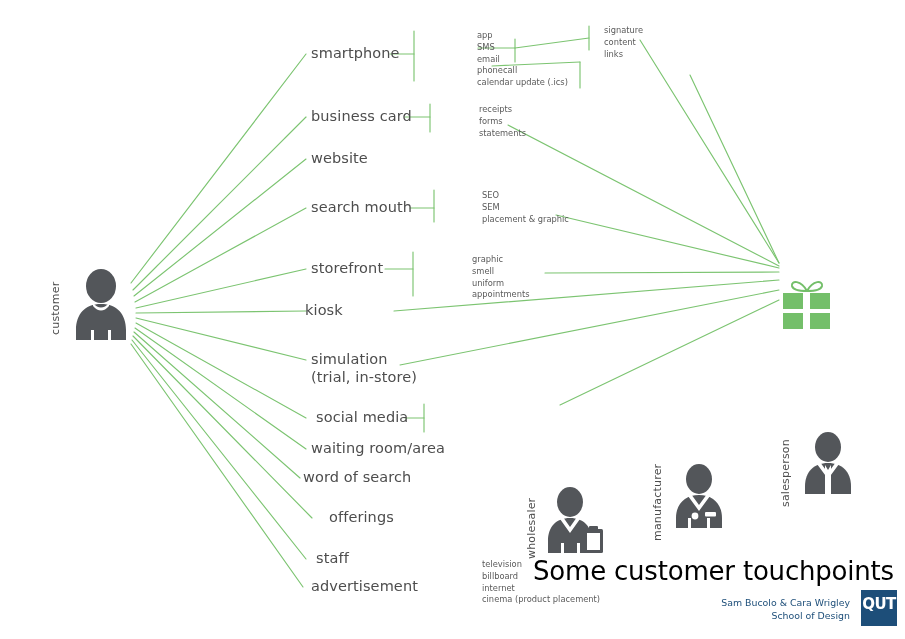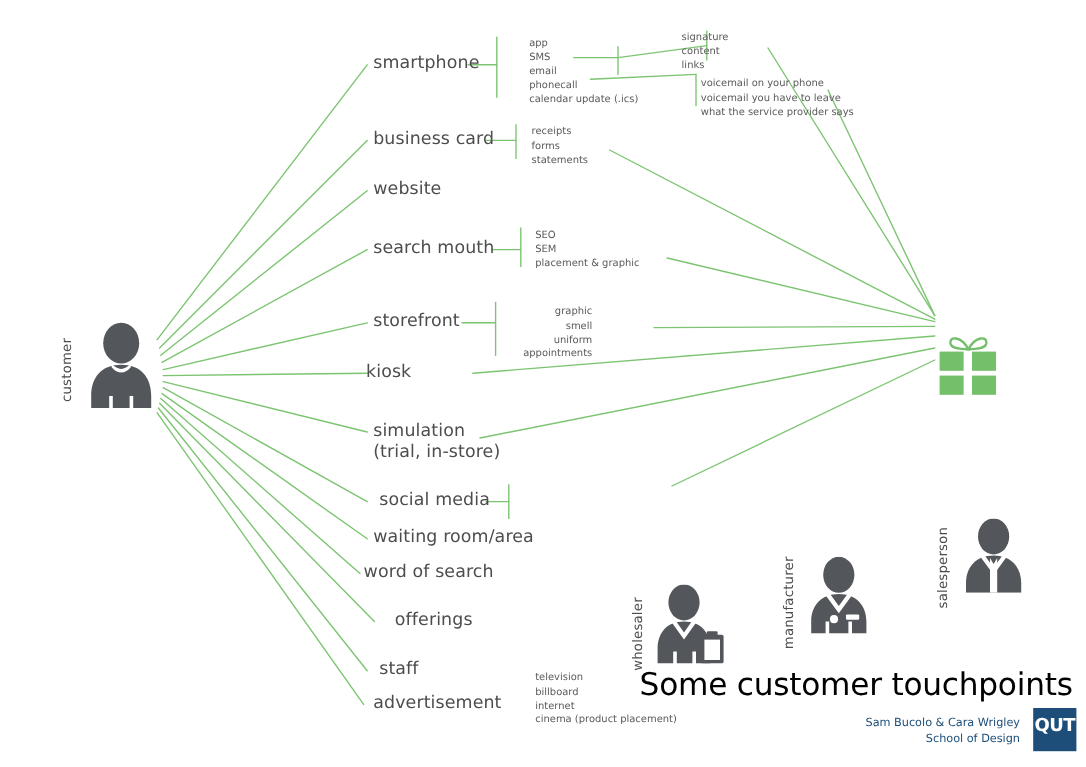--- a/index.html
+++ b/index.html
@@ -30,20 +30,21 @@
     line-height:1.22;
   }
   .tp-label.two-line{ line-height:1.25; }
   .sub-list{
     position:absolute;
     color:#5a5a5a;
     font-family:"DejaVu Sans", sans-serif;
     font-size:8.3px;
     line-height:1.42;
     white-space:nowrap;
+    margin-left:36px;
   }
   .sub-list div{ white-space:nowrap; }
   .actor{
     position:absolute;
   }
   .actor-caption{
     position:absolute;
     color:#4d4d4d;
     font-family:"DejaVu Sans", sans-serif;
     font-size:11px;
@@ -202,39 +203,34 @@
     <div>phonecall</div>
     <div>calendar update (.ics)</div>
   </div>
 
   <div class="sub-list" style="left:568px; top:25px;">
     <div>signature</div>
     <div>content</div>
     <div>links</div>
   </div>
 
-  <div class="sub-list" style="left:584px; top:64px;">
-    <div>voicemail on your phone</div>
-    <div>voicemail you have to leave</div>
-    <div>what the service provider says</div>
-  </div>
 
   <div class="sub-list" style="left:443px; top:104px;">
     <div>receipts</div>
     <div>forms</div>
     <div>statements</div>
   </div>
 
   <div class="sub-list" style="left:446px; top:190px;">
     <div>SEO</div>
     <div>SEM</div>
     <div>placement &amp; graphic</div>
   </div>
 
-  <div class="sub-list" style="left:436px; top:254px;text-align:right;">
+  <div class="sub-list" style="left:436px; top:254px;">
     <div>graphic</div>
     <div>smell</div>
     <div>uniform</div>
     <div>appointments</div>
   </div>
 
 
   <div class="sub-list" style="left:446px; top:559px;">
     <div>television</div>
     <div>billboard</div>

